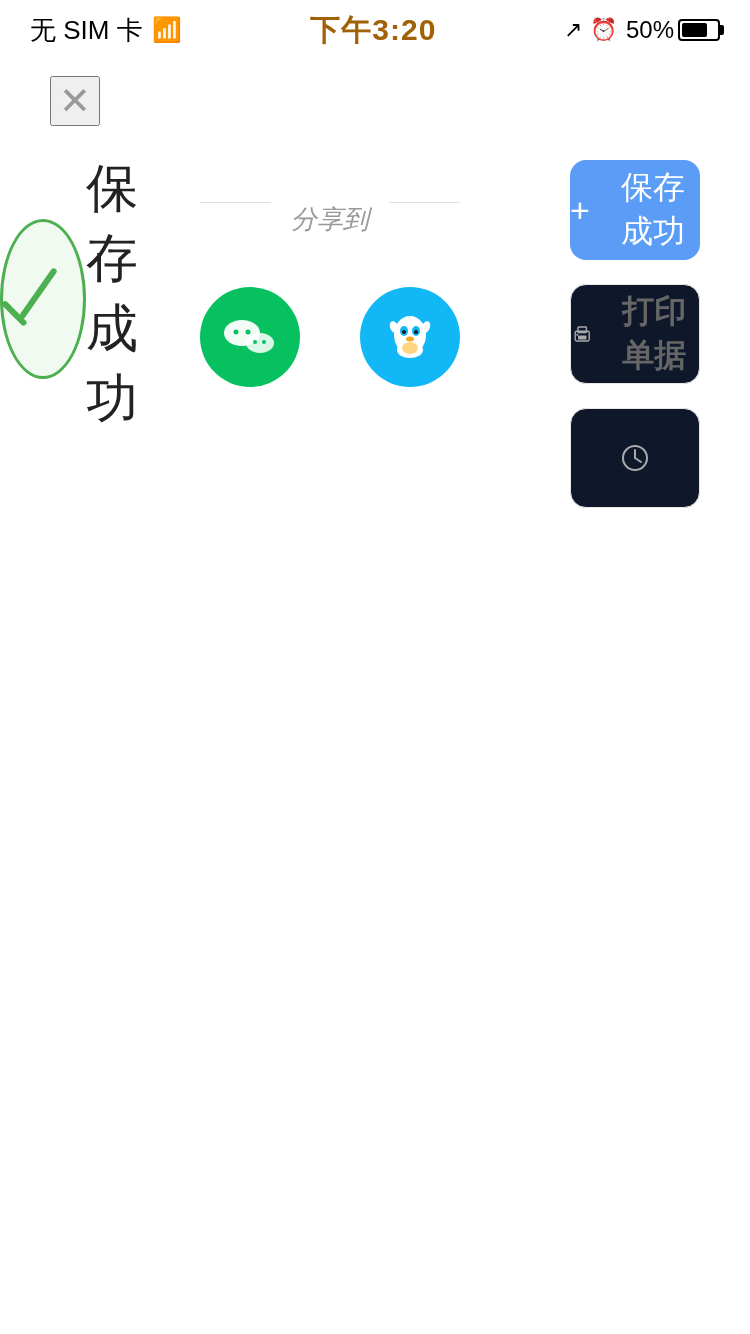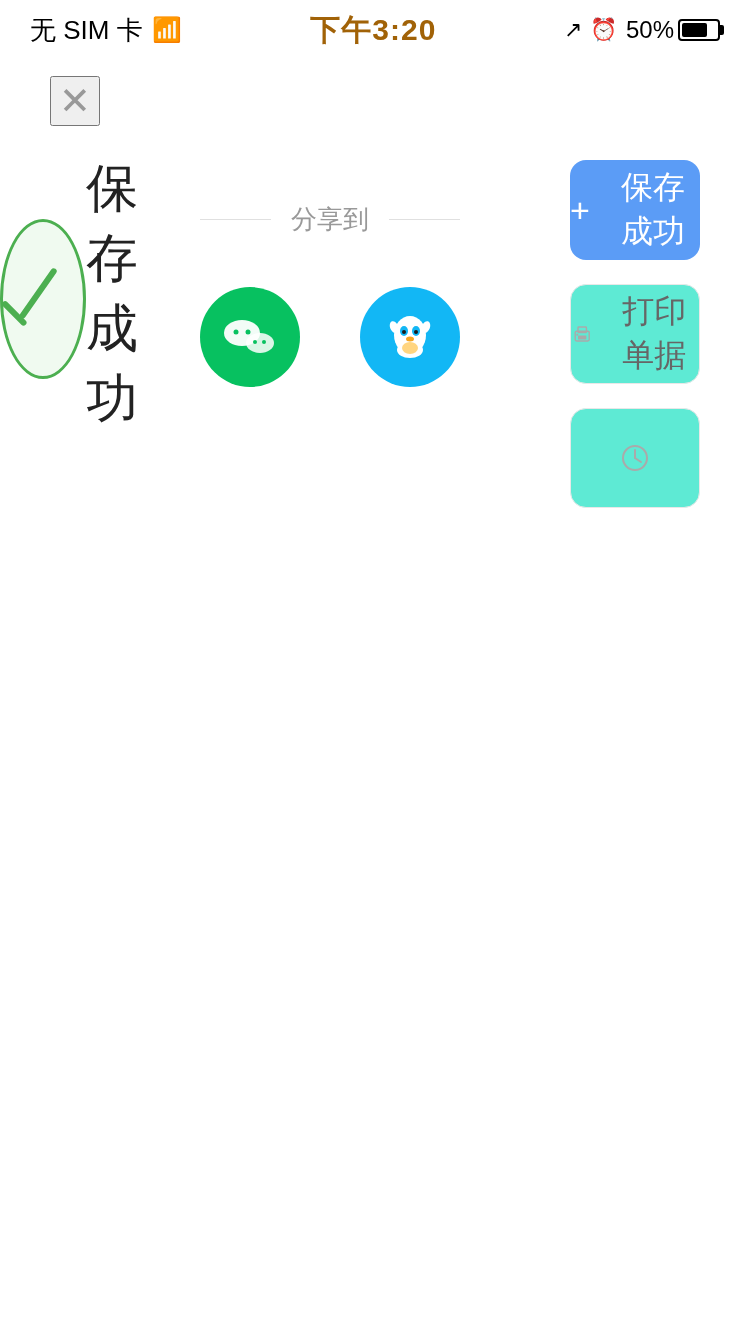--- a/index.html
+++ b/index.html
@@ -164,23 +164,24 @@
     }
 
     
     .share-section {
       width: 100%;
       padding: 0 60px;
       margin-bottom: 60px;
     }
     .share-divider {
       display: flex;
-      align-items: center;
+      align-items: flex-start;
       gap: 20px;
       margin-bottom: 50px;
+      font-style: italic;
     }
     .divider-line {
       flex: 1;
       height: 1px;
       background: #e0e0e0;
     }
     .share-label {
       font-size: 26px;
       color: #999;
     }
@@ -239,23 +240,24 @@
       font-size: 32px;
       cursor: pointer;
       border: none;
       outline: none;
     }
     .action-btn-primary {
       background: #5B9CF6;
       color: #fff;
     }
     .action-btn-secondary {
-      background: #5eead4;
+      background: #0f172a;
       color: #666;
       border: 1px solid #e8e8e8;
+      font-weight: bold;
     }
   </style>
 </head>
 <body>
 
 <div class="status-bar">
   <div class="status-left">
     <span>无 SIM 卡</span>
     <span class="wifi-icon">📶</span>
   </div>

